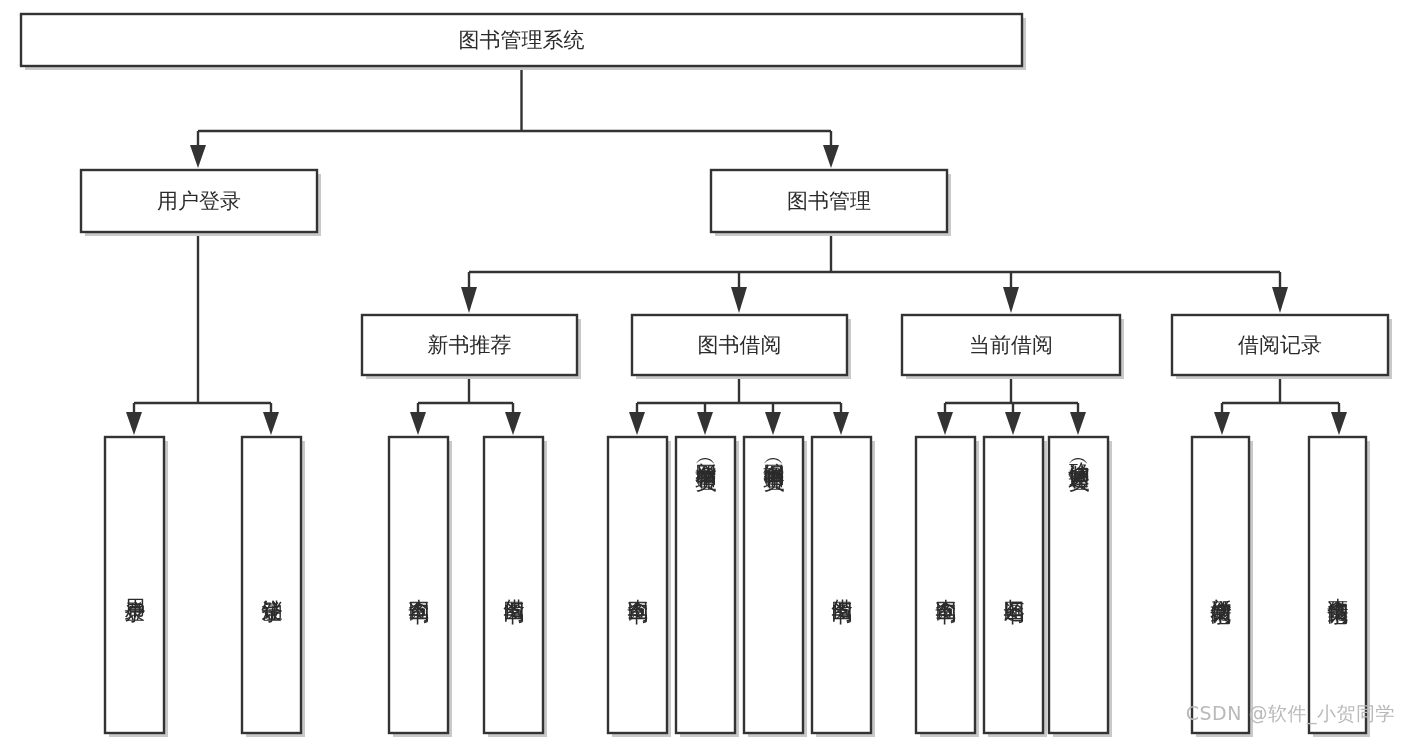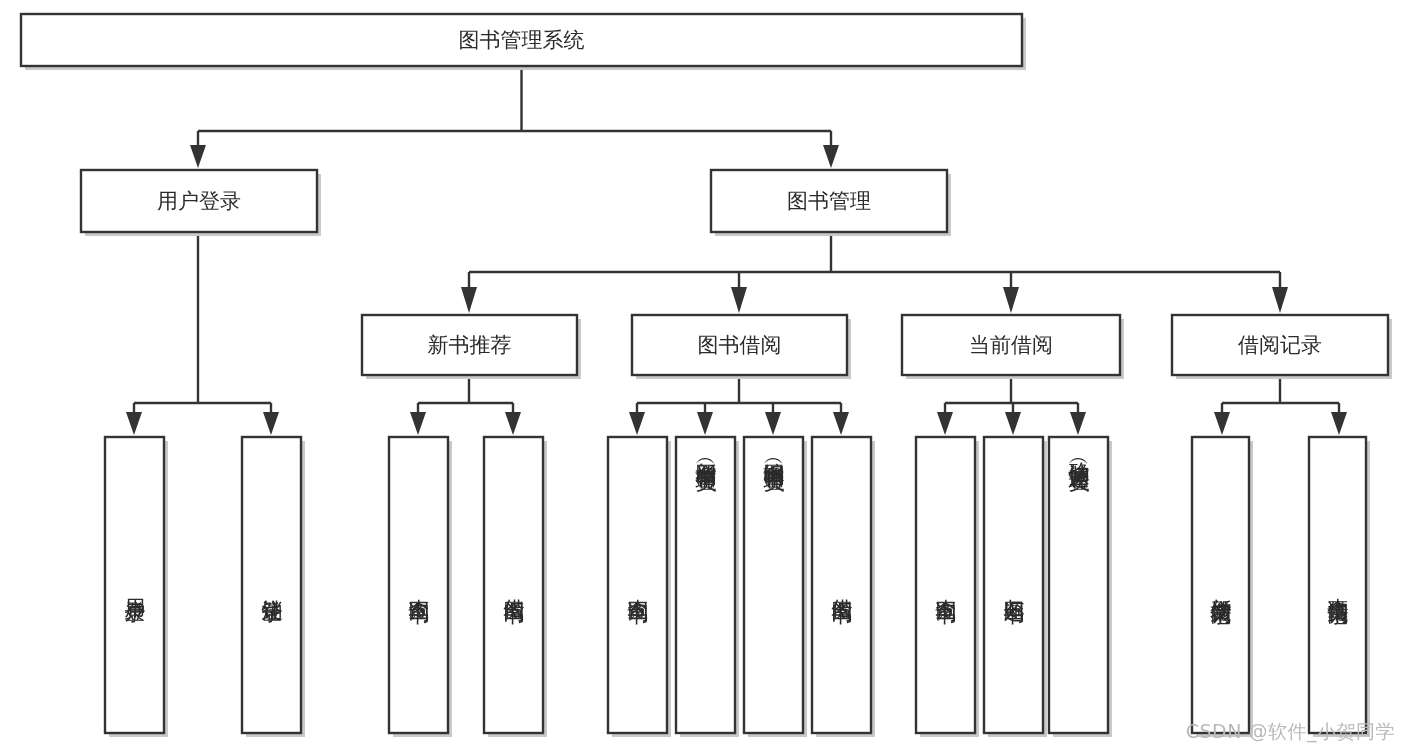--- a/index.html
+++ b/index.html
@@ -63,21 +63,21 @@
     white-space: nowrap;
     display: flex;
     align-items: center;
     justify-content: center;
     pointer-events: none;
     user-select: none;
   }
   .watermark {
     position: absolute;
     right: 10px;
-    bottom: 2px;
+    bottom: 20px;
     font-family: "DejaVu Sans", "Liberation Sans", sans-serif;
     font-size: 19px;
     color: #b9b9b9;
     letter-spacing: 0.5px;
     white-space: nowrap;
   }
 </style>
 </head>
 <body>
 

